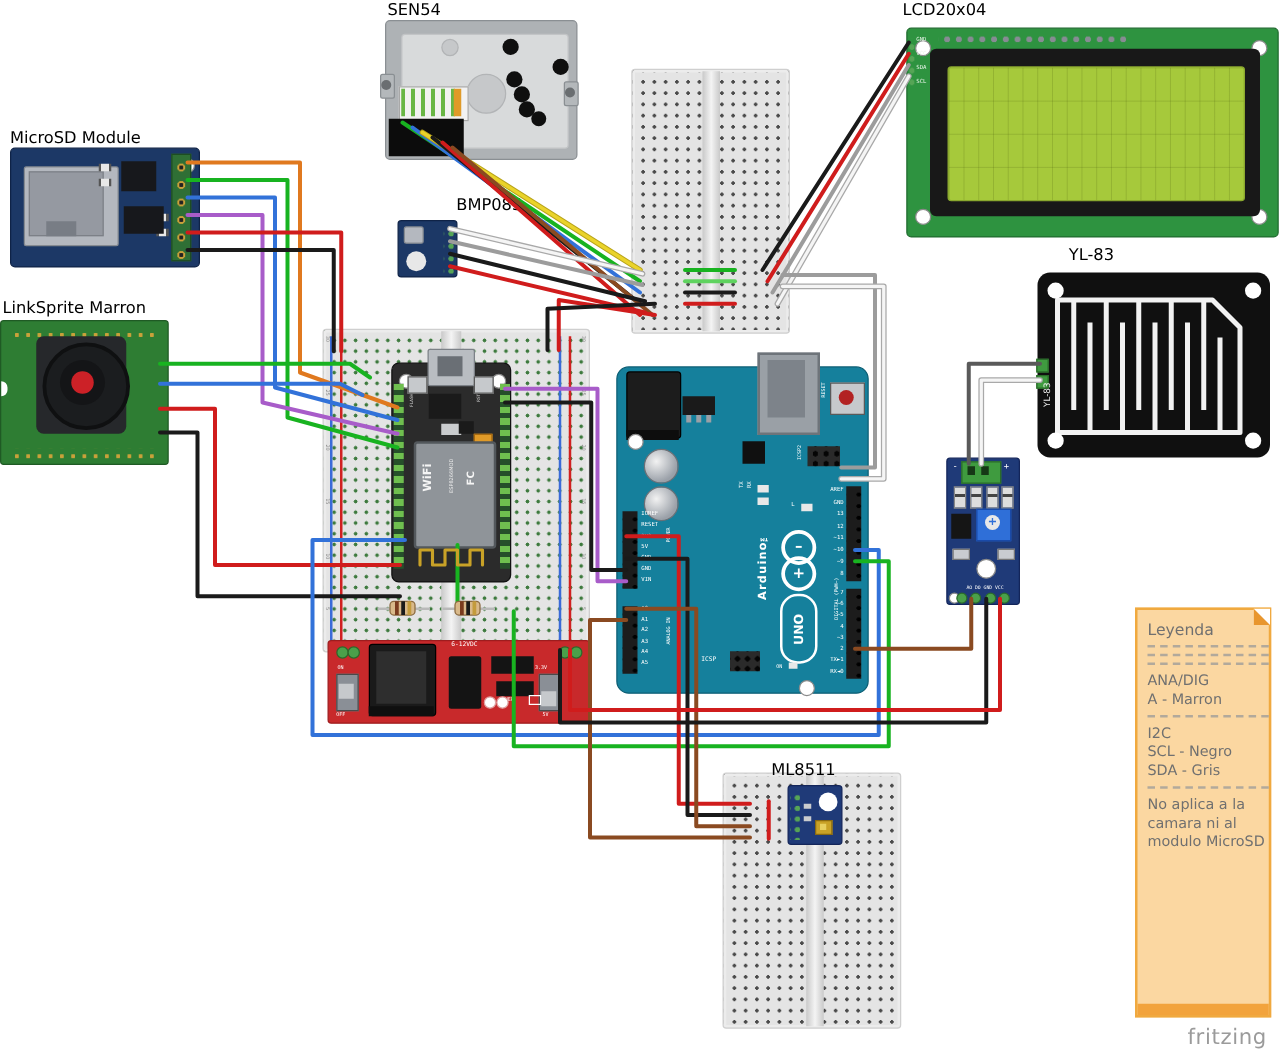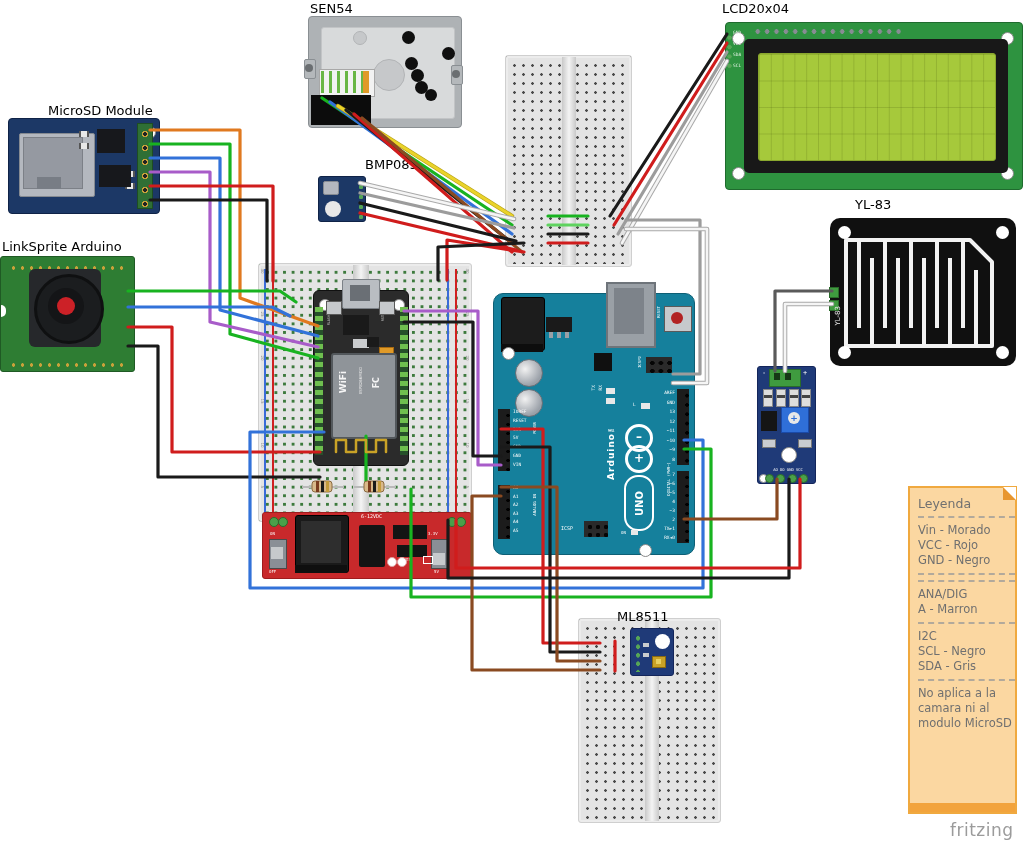--- a/index.html
+++ b/index.html
@@ -60,21 +60,21 @@
   </div>
 
   <div class="abs bb bb-dots" style="left:505px;top:55px;width:125px;height:210px;">
     <div class="abs channel" style="left:56px;top:1px;width:14px;height:208px;"></div>
   </div>
 
   <div class="abs bb bb-dots" style="left:578px;top:618px;width:141px;height:203px;">
     <div class="abs channel" style="left:66px;top:1px;width:14px;height:201px;"></div>
   </div>
 
-  <div class="abs title" style="left:8px;top:103px;margin-left:40px;">MicroSD Module</div>
+  <div class="abs title" style="left:8px;top:103px;">MicroSD Module</div>
   <div class="abs" style="left:8px;top:118px;width:150px;height:94px;background:#1c3866;border:1px solid #0f2347;border-radius:4px;">
     <div class="abs hole" style="left:134px;top:7px;width:11px;height:11px;"></div>
     <div class="abs" style="left:10px;top:14px;width:74px;height:62px;background:#b4b8bf;border:1px solid #858a91;border-radius:2px;"></div>
     <div class="abs" style="left:14px;top:18px;width:58px;height:50px;background:#9599a1;border:1px solid #7c8087;"></div>
     <div class="abs" style="left:28px;top:58px;width:24px;height:12px;background:#787d85;"></div>
     <div class="abs" style="left:88px;top:10px;width:28px;height:24px;background:#17181c;"></div>
     <div class="abs" style="left:70px;top:12px;width:10px;height:6px;background:linear-gradient(90deg,#555 0 2px,#e8e8e8 2px 8px,#555 8px);"></div>
     <div class="abs" style="left:70px;top:24px;width:10px;height:6px;background:linear-gradient(90deg,#555 0 2px,#e8e8e8 2px 8px,#555 8px);"></div>
     <div class="abs" style="left:116px;top:52px;width:10px;height:6px;background:linear-gradient(90deg,#555 0 2px,#e8e8e8 2px 8px,#555 8px);"></div>
     <div class="abs" style="left:116px;top:64px;width:10px;height:6px;background:linear-gradient(90deg,#555 0 2px,#e8e8e8 2px 8px,#555 8px);"></div>
@@ -121,21 +121,21 @@
     <div class="abs" style="left:32px;top:30px;width:236px;height:106px;background:#a6c93b;border:1px solid #8aa82e;border-radius:3px;background-image:linear-gradient(rgba(80,100,15,.22) 1px,transparent 1px),linear-gradient(90deg,rgba(80,100,15,.22) 1px,transparent 1px);background-size:11.8px 26.5px;"></div>
     <div class="abs" style="left:-1px;top:8px;width:7px;height:38px;background-image:radial-gradient(circle,#56a556 2px,transparent 2.4px);background-size:7px 9.4px;background-position:1px 2px;"></div>
     <div class="abs pinlist" style="left:7px;top:7px;width:18px;height:38px;font-size:4.5px;color:#eaf5ea;align-items:flex-start;">
         <span>GND</span>
         <span>VCC</span>
         <span>SDA</span>
         <span>SCL</span>
       </div>
   </div>
 
-  <div class="abs title" style="left:2px;top:239px;">LinkSprite Arduino</div>
+  <div class="abs title" style="left:2px;top:239px;">LinkSprite Marron</div>
   <div class="abs" style="left:0px;top:256px;width:133px;height:114px;background:#2e7d33;border:1px solid #1f5a24;border-radius:3px;">
     <div class="abs" style="left:6px;top:5px;width:121px;height:8px;background-image:radial-gradient(circle,#c9a13a 1.6px,transparent 1.9px);background-size:9px 8px;background-position:2px 2px;"></div>
     <div class="abs" style="left:6px;top:102px;width:121px;height:8px;background-image:radial-gradient(circle,#c9a13a 1.6px,transparent 1.9px);background-size:9px 8px;background-position:2px 2px;"></div>
     <div class="abs" style="left:28px;top:12px;width:72px;height:78px;background:#26282b;border-radius:6px;"></div>
     <div class="abs" style="left:33px;top:17px;width:64px;height:64px;background:#1b1d1f;border:3px solid #0f1011;border-radius:50%;"></div>
     <div class="abs" style="left:47px;top:31px;width:36px;height:36px;background:#141517;border-radius:50%;"></div>
     <div class="abs" style="left:56px;top:40px;width:18px;height:18px;background:#cc2127;border-radius:50%;"></div>
     <div class="abs" style="left:0px;top:48px;width:5px;height:12px;background:#fff;border-radius:0 6px 6px 0;"></div>
   </div>
 
@@ -315,25 +315,20 @@
     <div class="abs greenpin" style="left:15px;top:4px;width:8px;height:8px;"></div>
     <div class="abs greenpin" style="left:184px;top:4px;width:8px;height:8px;"></div>
     <div class="abs greenpin" style="left:193px;top:4px;width:8px;height:8px;"></div>
     <div class="abs hole" style="left:124px;top:44px;width:8px;height:8px;border-color:#e0a0a0;"></div>
     <div class="abs hole" style="left:134px;top:44px;width:8px;height:8px;border-color:#e0a0a0;"></div>
   </div>
 
   <div class="abs note" style="left:908px;top:486px;width:109px;height:328px;padding:8px 0 0 8px;box-sizing:border-box;z-index:6;">
     <div style="font-size:12.5px;">Leyenda</div>
     <div class="div-line"></div>
-    <div class="lgroup">
-        <span>Vin - Morado</span>
-        <span>VCC - Rojo</span>
-        <span>GND - Negro</span>
-      </div>
     <div class="div-line"></div>
     <div class="div-line"></div>
     <div class="lgroup">
         <span>ANA/DIG</span>
         <span>A - Marron</span>
       </div>
     <div class="div-line"></div>
     <div class="lgroup">
         <span>I2C</span>
         <span>SCL - Negro</span>

